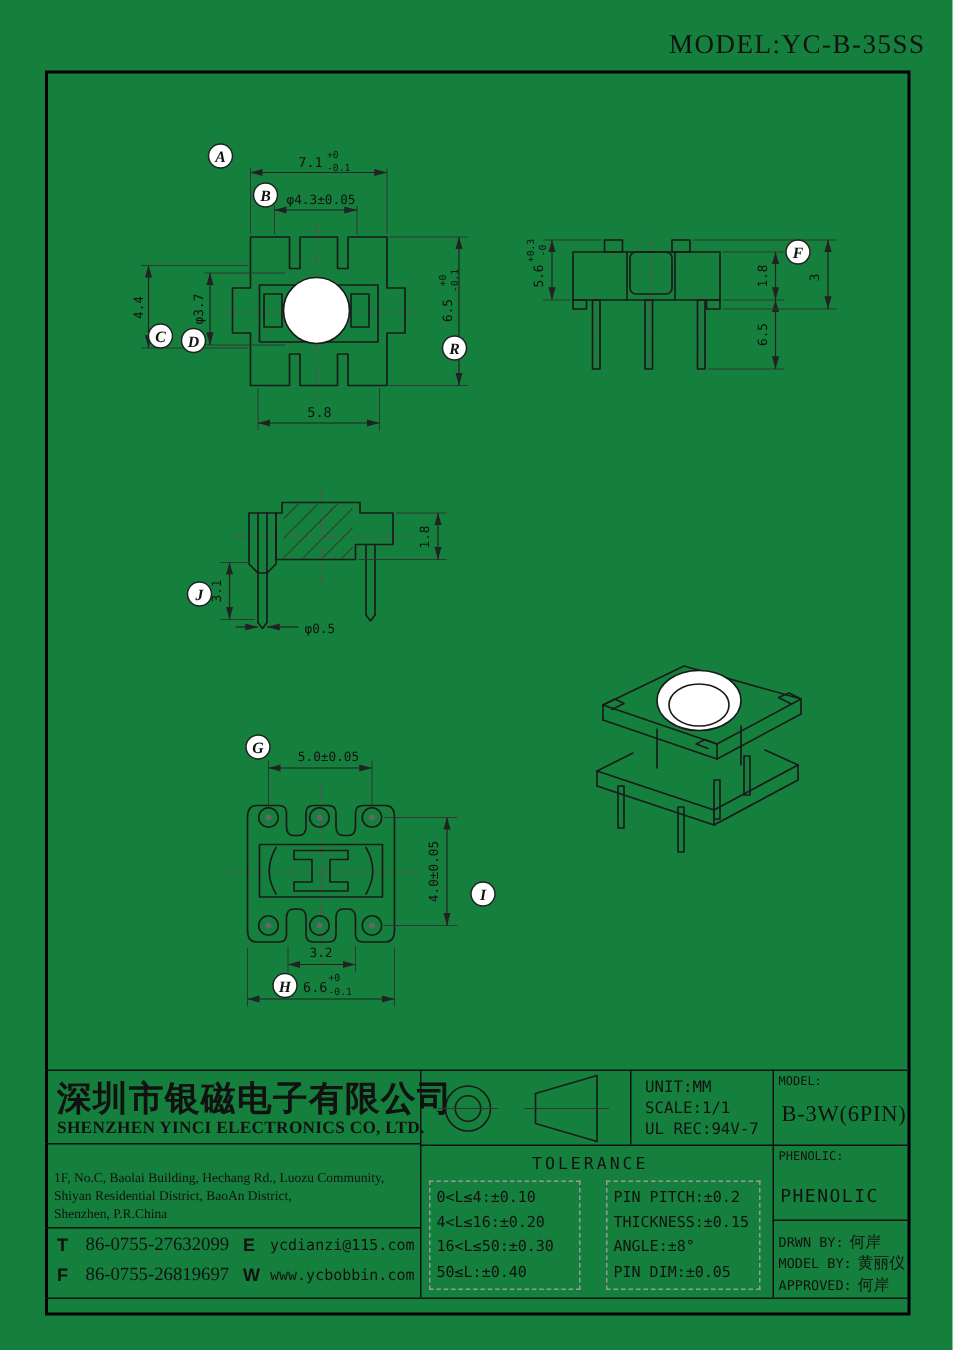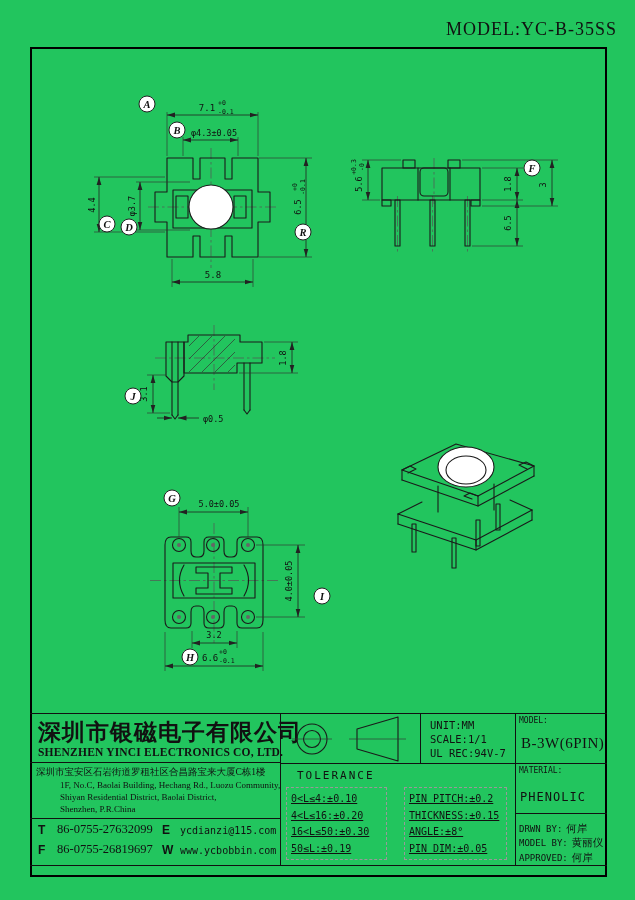--- a/index.html
+++ b/index.html
@@ -1,16 +1,16 @@
 <!DOCTYPE html>
 <html><head>
 <meta charset="utf-8">
 <style>
   html,body{margin:0;padding:0;background:#e8e8e8;}
-  #page{position:relative;width:635px;height:900px;background:#22c55e;overflow:hidden;
+  #page{position:relative;width:635px;height:900px;background:#15803d;overflow:hidden;
         font-family:"Liberation Serif",serif;color:#111;}
   .abs{position:absolute;white-space:nowrap;}
   .hl{position:absolute;background:#111;height:1.4px;}
   .vl{position:absolute;background:#111;width:1.4px;}
   #frame{position:absolute;left:30px;top:47px;width:577px;height:830px;
          border:2px solid #000;box-sizing:border-box;}
   #model-header{top:19px;right:18px;font:18px "Liberation Serif",serif;letter-spacing:1px;}
   
   svg{position:absolute;overflow:visible;}
   .g{stroke:#1a1a1a;stroke-width:1.1;fill:none;stroke-linejoin:round;stroke-linecap:round;}
@@ -22,29 +22,29 @@
   .bal{stroke:#222;stroke-width:1;fill:#fff;}
   text{fill:#111;stroke:none;}
   .dim{font:8.5px "DejaVu Sans Mono",monospace;}
   .dimB{font:9px "DejaVu Sans Mono",monospace;}
   .dimS{font:6.5px "DejaVu Sans Mono",monospace;}
   .lbl{font:italic 700 10.5px "Liberation Serif",serif;text-anchor:middle;}
   
   .cn-big{font:700 23px "Liberation Serif",serif;letter-spacing:1px;}
   .en-name{font:700 11.5px "Liberation Serif",serif;letter-spacing:.2px;}
   .addr-cn{font:9.5px "Liberation Serif",serif;}
-  .addr-en{font:9px "Liberation Serif",serif;margin-left:24px;}
+  .addr-en{font:9px "Liberation Serif",serif;}
   .clabel{font:700 12px "Liberation Sans",sans-serif;}
   .cval{font:12.5px "Liberation Serif",serif;}
   .cmono{font:10px "DejaVu Sans Mono",monospace;}
   .unit-line{font:10.5px "DejaVu Sans Mono",monospace;text-align:right;}
   .cell-label{font:8px "DejaVu Sans Mono",monospace;}
   .model-val{font:15px "Liberation Serif",serif;letter-spacing:.5px;}
   .tol-title{font:11px "DejaVu Sans Mono",monospace;letter-spacing:2px;}
-  .tolbox{position:absolute;border:1px dashed #999;box-sizing:border-box;padding:3px 4px;text-decoration:underline;}
+  .tolbox{position:absolute;border:1px dashed #999;box-sizing:border-box;padding:3px 4px;}
   .tolbox div{font:10px "DejaVu Sans Mono",monospace;line-height:16.5px;white-space:nowrap;}
   .mat-val{font:12px "DejaVu Sans Mono",monospace;letter-spacing:1px;text-align:center;}
   .sign-label{font:9px "DejaVu Sans Mono",monospace;}
   .sign-name{font:10.5px "Liberation Serif",serif;}
 </style>
 </head>
 <body>
 
 <div id="page">
 
@@ -323,23 +323,22 @@
   <div class="vl" style="left:280px;top:713px;height:152px"></div>
   <div class="vl" style="left:420px;top:713px;height:50px"></div>
   <div class="vl" style="left:515px;top:713px;height:152px"></div>
   <div class="hl" style="left:280px;top:763px;width:327px"></div>
   <div class="hl" style="left:515px;top:813px;width:92px"></div>
   <div class="hl" style="left:30px;top:762px;width:250px"></div>
   <div class="hl" style="left:30px;top:818px;width:250px"></div>
 
   <div class="abs en-name" style="left:38px;top:746px">SHENZHEN YINCI ELECTRONICS CO, LTD.</div>
   <div class="abs cn-big" style="left:38px;top:717px">深圳市银磁电子有限公司</div>
-  <div class="abs addr-cn" style="left:36px;top:766px">深圳市宝安区石岩街道罗租社区合昌路宝来大厦C栋1楼</div>
   <div class="abs addr-en" style="left:36px;top:780px">1F, No.C, Baolai Building, Hechang Rd., Luozu Community,</div>
-  <div class="abs addr-en" style="left:36px;top:792px">Shiyan Residential District, Baolai District,</div>
+  <div class="abs addr-en" style="left:36px;top:792px">Shiyan Residential District, BaoAn District,</div>
   <div class="abs addr-en" style="left:36px;top:804px">Shenzhen, P.R.China</div>
   <div class="abs clabel" style="left:38px;top:823px">T</div>
   <div class="abs cval" style="left:57px;top:822px">86-0755-27632099</div>
   <div class="abs clabel" style="left:162px;top:823px">E</div>
   <div class="abs cmono" style="left:180px;top:825px">ycdianzi@115.com</div>
   <div class="abs clabel" style="left:38px;top:843px">F</div>
   <div class="abs cval" style="left:57px;top:842px">86-0755-26819697</div>
   <div class="abs clabel" style="left:162px;top:843px">W</div>
   <div class="abs cmono" style="left:180px;top:845px">www.ycbobbin.com</div>
 
@@ -351,35 +350,35 @@
     <line class="xl" x1="64" y1="24" x2="121" y2="24"></line>
   </svg>
 
   <div class="abs unit-line" style="left:430px;top:719px">UNIT:MM</div>
   <div class="abs unit-line" style="left:430px;top:733px">SCALE:1/1</div>
   <div class="abs unit-line" style="left:430px;top:747px">UL REC:94V-7</div>
 
   <div class="abs cell-label" style="left:519px;top:716px">MODEL:</div>
   <div class="abs model-val" style="left:521px;top:735px">B-3W(6PIN)</div>
 
-  <div class="abs tol-title" style="left:297px;top:769px;width:235px;text-align:left">TOLERANCE</div>
+  <div class="abs tol-title" style="left:276px;top:769px;width:235px;text-align:center">TOLERANCE</div>
   <div class="tolbox" style="left:286px;top:787px;width:101px;height:73px">
     <div>0&lt;L≤4:±0.10</div>
     <div>4&lt;L≤16:±0.20</div>
     <div>16&lt;L≤50:±0.30</div>
-    <div>50≤L:±0.19</div>
+    <div>50≤L:±0.40</div>
   </div>
   <div class="tolbox" style="left:404px;top:787px;width:103px;height:73px">
     <div>PIN PITCH:±0.2</div>
     <div>THICKNESS:±0.15</div>
     <div>ANGLE:±8°</div>
     <div>PIN DIM:±0.05</div>
   </div>
 
-  <div class="abs cell-label" style="left:519px;top:766px">MATERIAL:</div>
+  <div class="abs cell-label" style="left:519px;top:766px">PHENOLIC:</div>
   <div class="abs mat-val" style="left:515px;top:790px;width:76px">PHENOLIC</div>
 
   <div class="abs" style="left:519px;top:818px">
     <span class="sign-label">DRWN BY:</span>
     <span class="sign-name">何岸</span>
   </div>
   <div class="abs" style="left:519px;top:832px">
     <span class="sign-label">MODEL BY:</span>
     <span class="sign-name">黄丽仪</span>
   </div>

